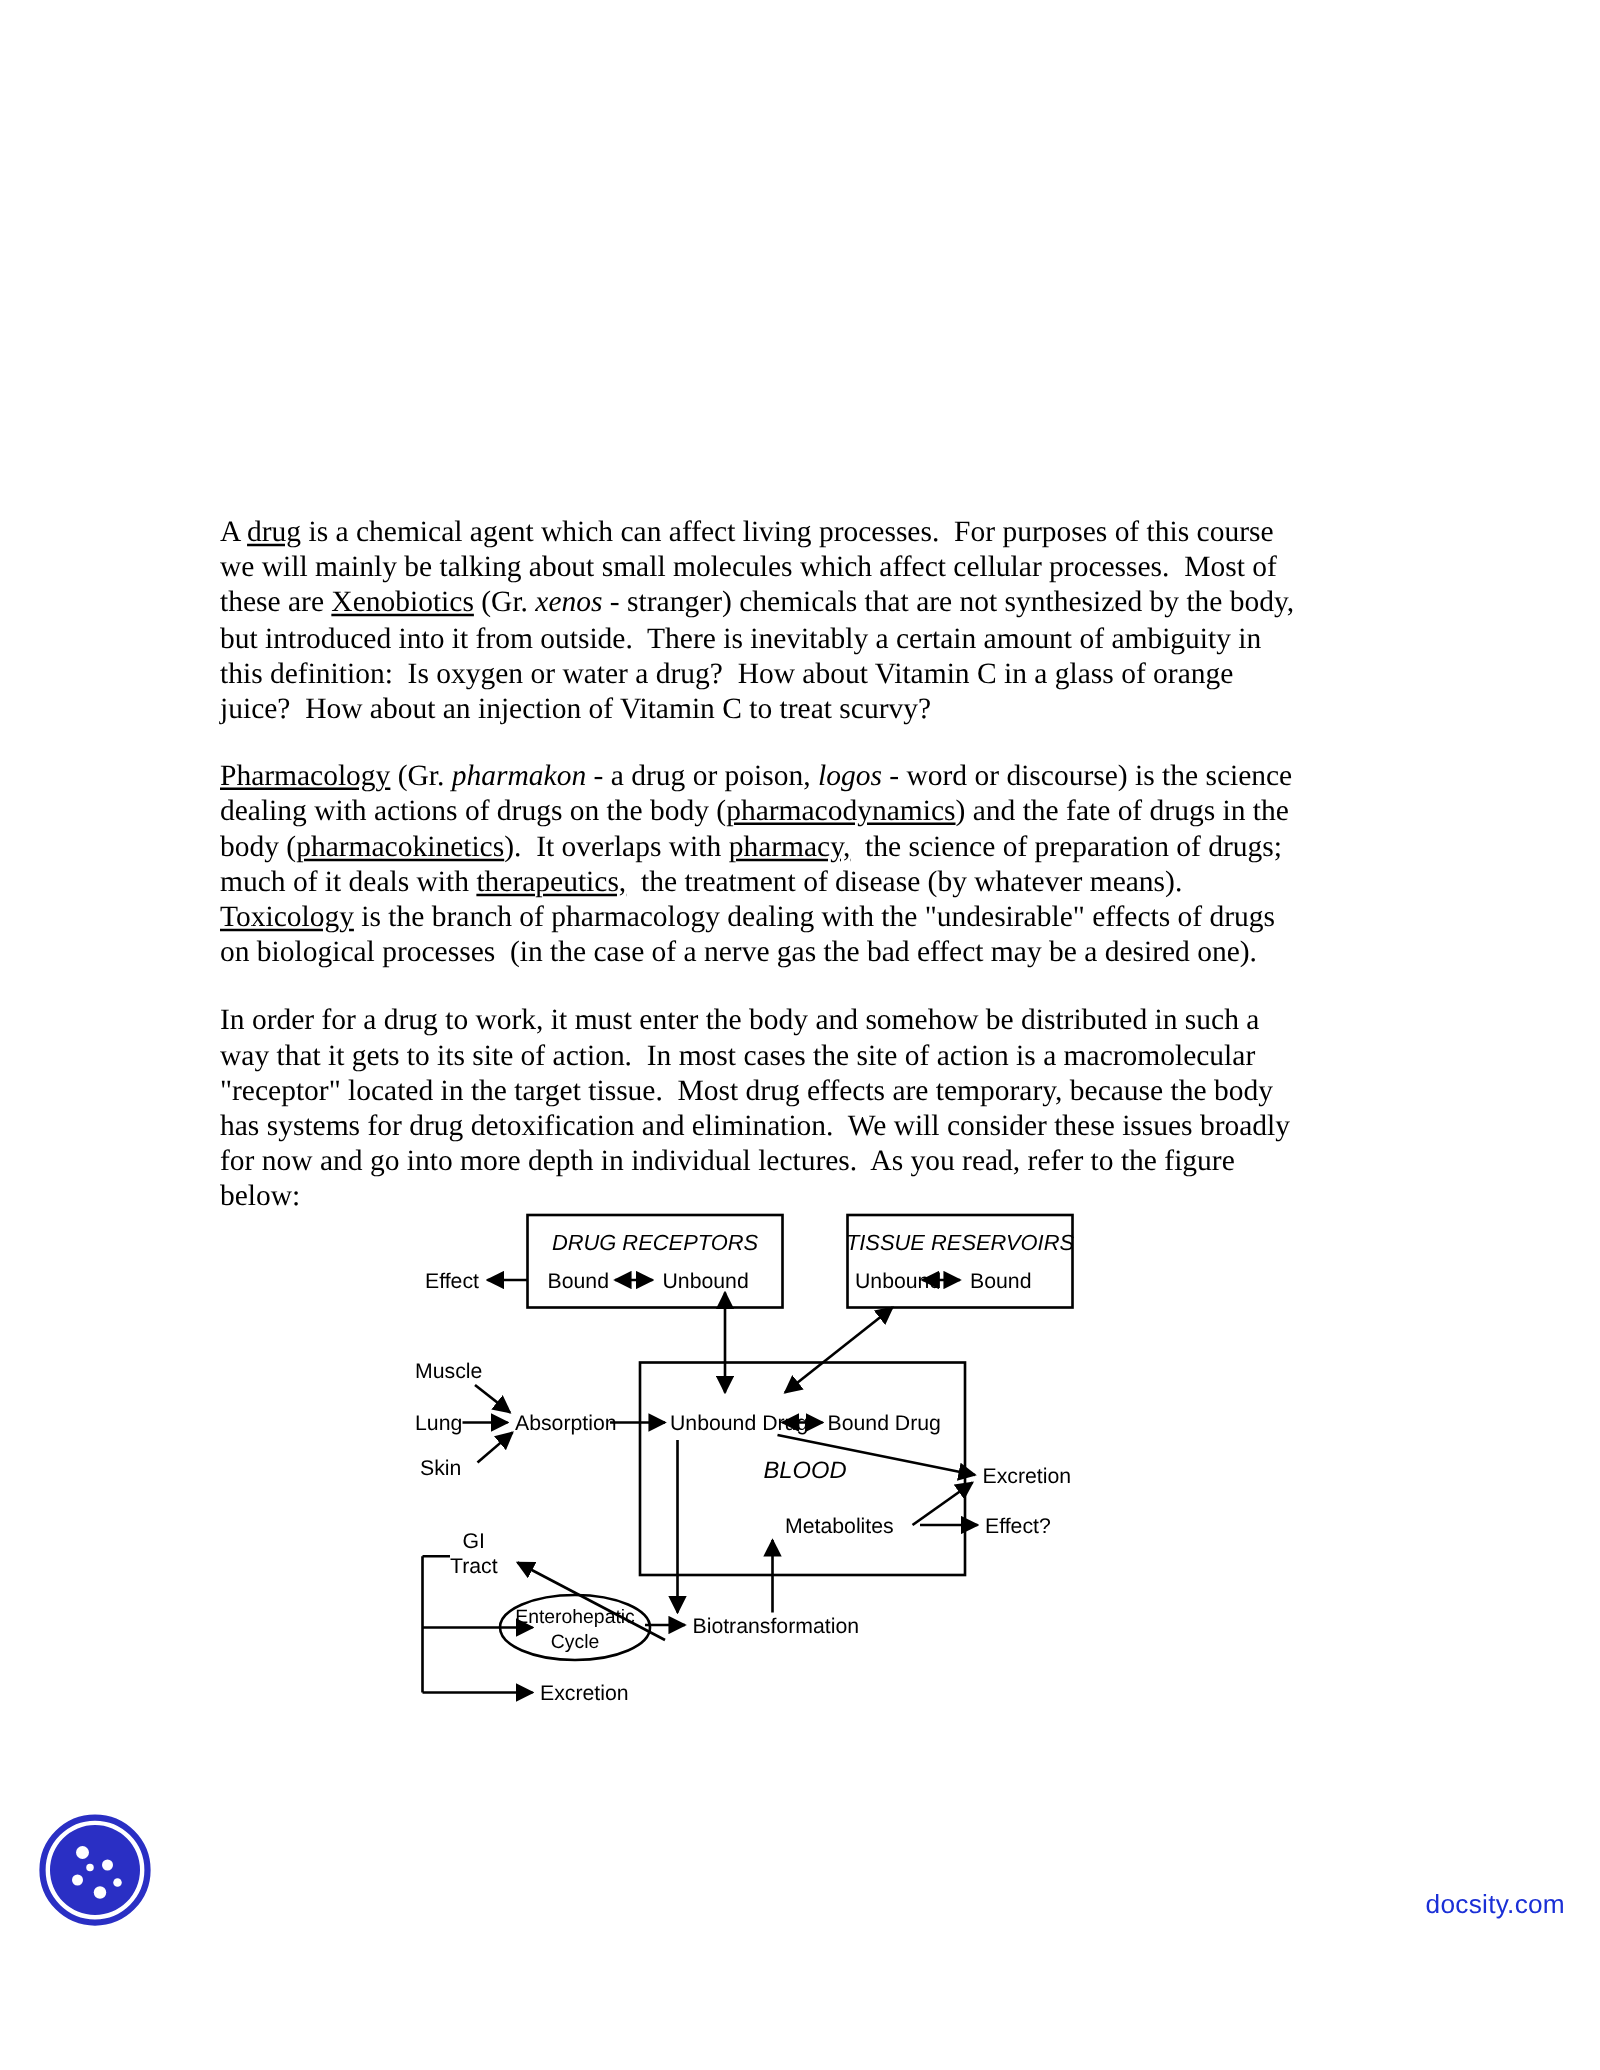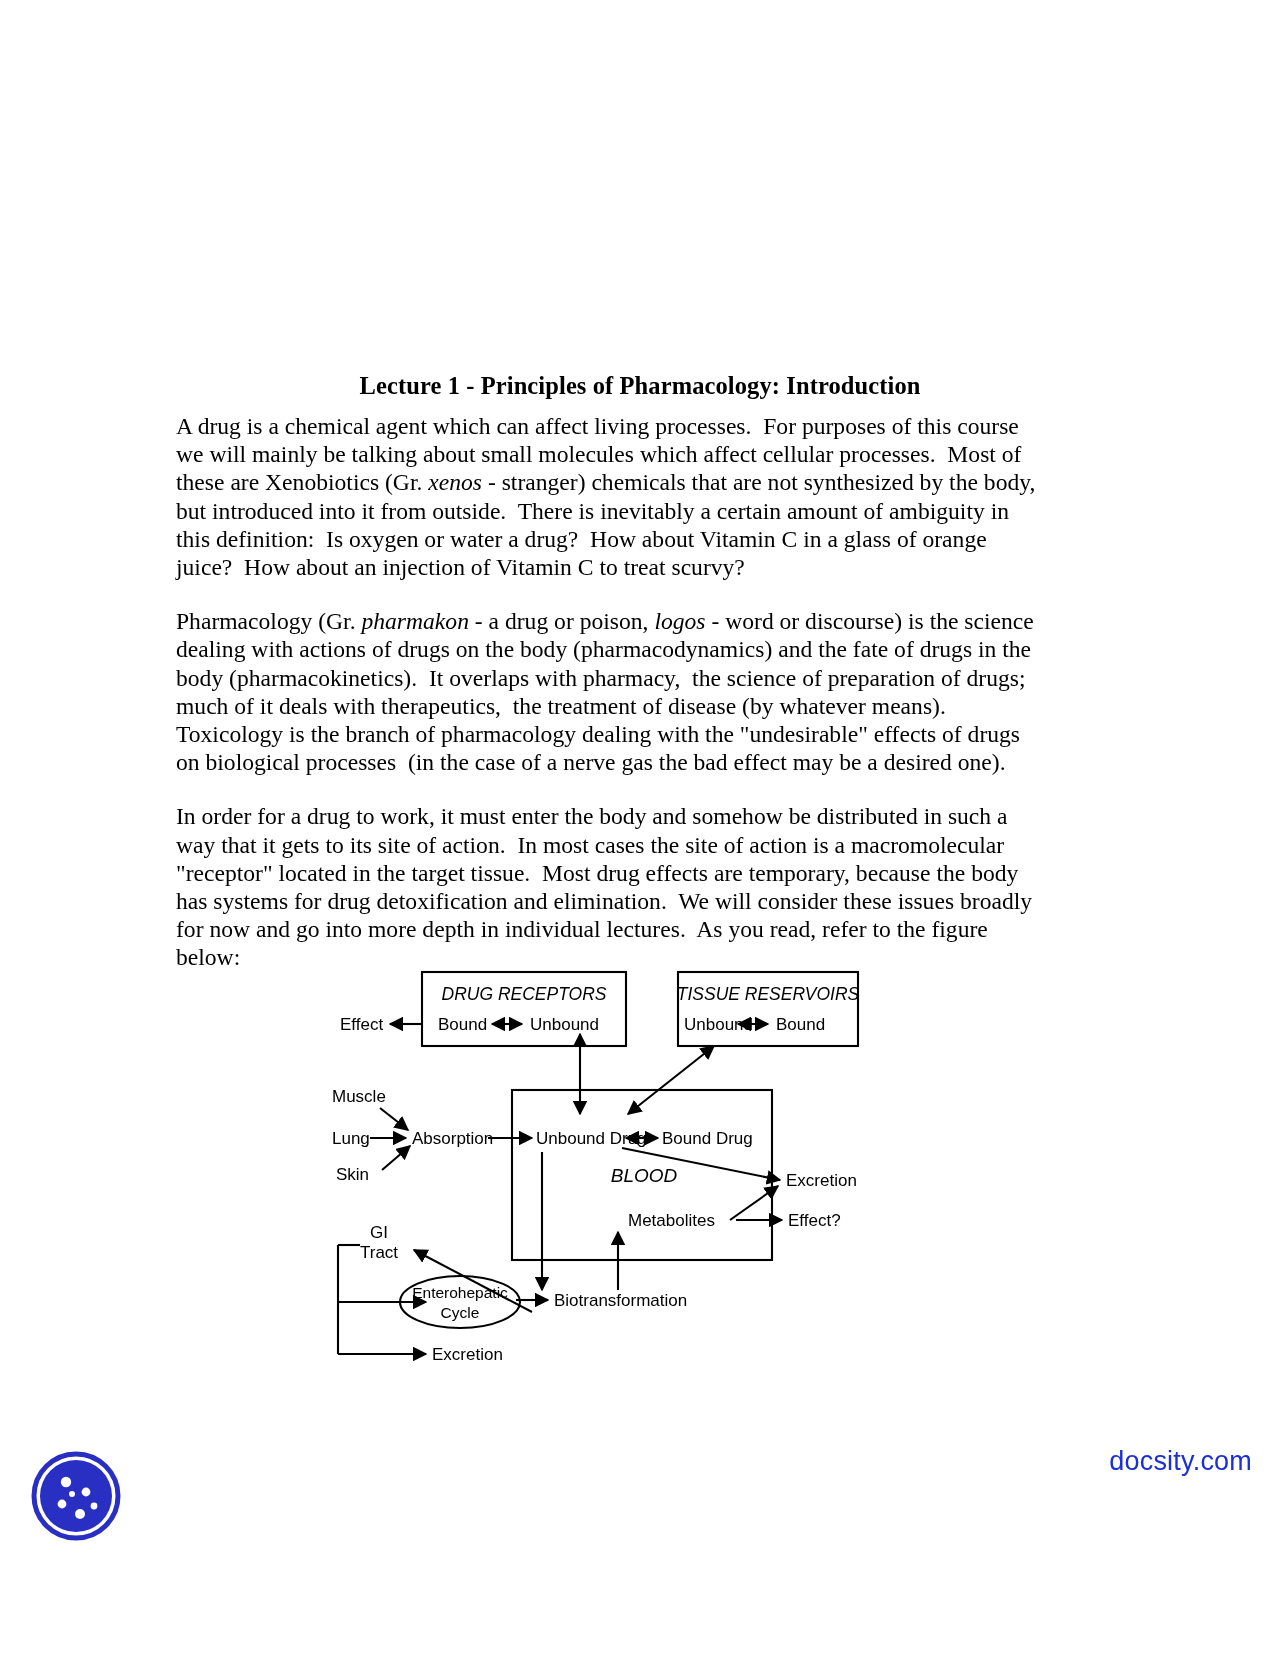--- a/index.html
+++ b/index.html
@@ -31,21 +31,21 @@
     width:862px;
   }
   .para {
     font-family:"Liberation Serif", serif;
     font-size:23.6px;
     line-height:28.2px;
     text-align:left;
     margin:0 0 26px 0;
     white-space:pre-wrap;
   }
-  .u { text-underline-offset:2px; }
+  .u { text-decoration:underline; text-underline-offset:2px; }
   .it { font-style:italic;margin-top:23px; }
 
   
   .diagram {
     position:absolute;
     left:326px;
     top:962px;
     width:560px;
     height:412px;
   }
@@ -55,33 +55,32 @@
   .logo {
     position:absolute;
     left:28px;
     top:1448px;
     width:96px;
     height:96px;
   }
   .site-url {
     position:absolute;
     right:28px;
-    top:1446px;
+    top:1512px;
     font-family:"Liberation Sans", sans-serif;
-    font-size:27px;
+    font-size:21px;
     color:#1a2fd6;
     letter-spacing:0.2px;
   }
 </style>
 </head>
 <body>
 
 <div class="page">
 
-  <h1 class="doc-title">Lecture 1 - Principles of Pharmacology:  Introduction</h1>
 
   <div class="body-col">
     <p class="para"><span>A </span><span class="u">drug</span><span> is a chemical agent which can affect living processes.  For purposes of this course we will mainly be talking about small molecules which affect cellular processes.  Most of these are </span><span class="u">Xenobiotics</span><span> (Gr. </span><span class="it">xenos</span><span> - stranger) chemicals that are not synthesized by the body, but introduced into it from outside.  There is inevitably a certain amount of ambiguity in this definition:  Is oxygen or water a drug?  How about Vitamin C in a glass of orange juice?  How about an injection of Vitamin C to treat scurvy?</span></p>
     <p class="para"><span class="u">Pharmacology</span><span> (Gr. </span><span class="it">pharmakon</span><span> - a drug or poison, </span><span class="it">logos</span><span> - word or discourse) is the science dealing with actions of drugs on the body (</span><span class="u">pharmacodynamics</span><span>) and the fate of drugs in the body (</span><span class="u">pharmacokinetics</span><span>).  It overlaps with </span><span class="u">pharmacy,</span><span>  the science of preparation of drugs; much of it deals with </span><span class="u">therapeutics,</span><span>  the treatment of disease (by whatever means). </span><span class="u">Toxicology</span><span> is the branch of pharmacology dealing with the "undesirable" effects of drugs on biological processes  (in the case of a nerve gas the bad effect may be a desired one).</span></p>
     <p class="para"><span>In order for a drug to work, it must enter the body and somehow be distributed in such a way that it gets to its site of action.  In most cases the site of action is a macromolecular "receptor" located in the target tissue.  Most drug effects are temporary, because the body has systems for drug detoxification and elimination.  We will consider these issues broadly for now and go into more depth in individual lectures.  As you read, refer to the figure below:</span></p>
   </div>
 
   <div class="diagram">
     <svg width="560" height="412" viewBox="0 0 560 412" xmlns="http://www.w3.org/2000/svg">
       <defs>

